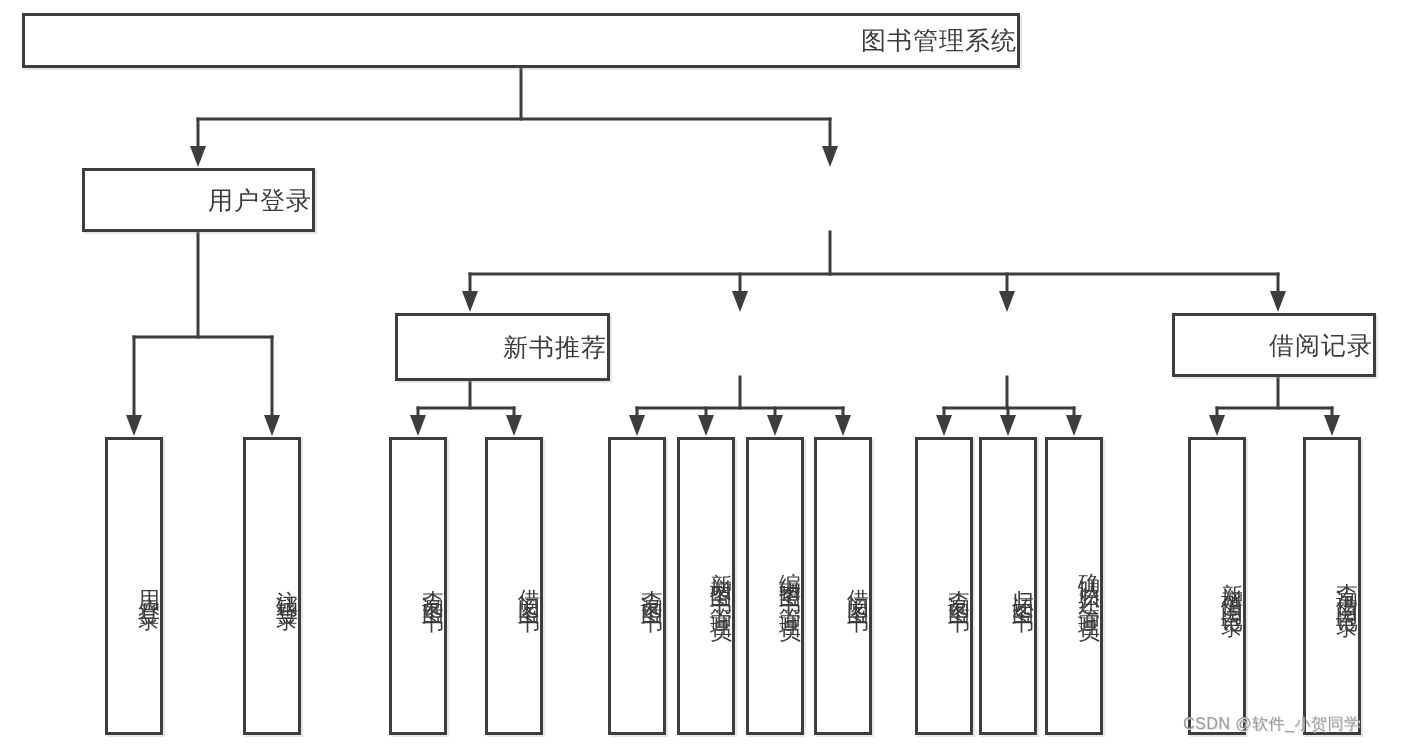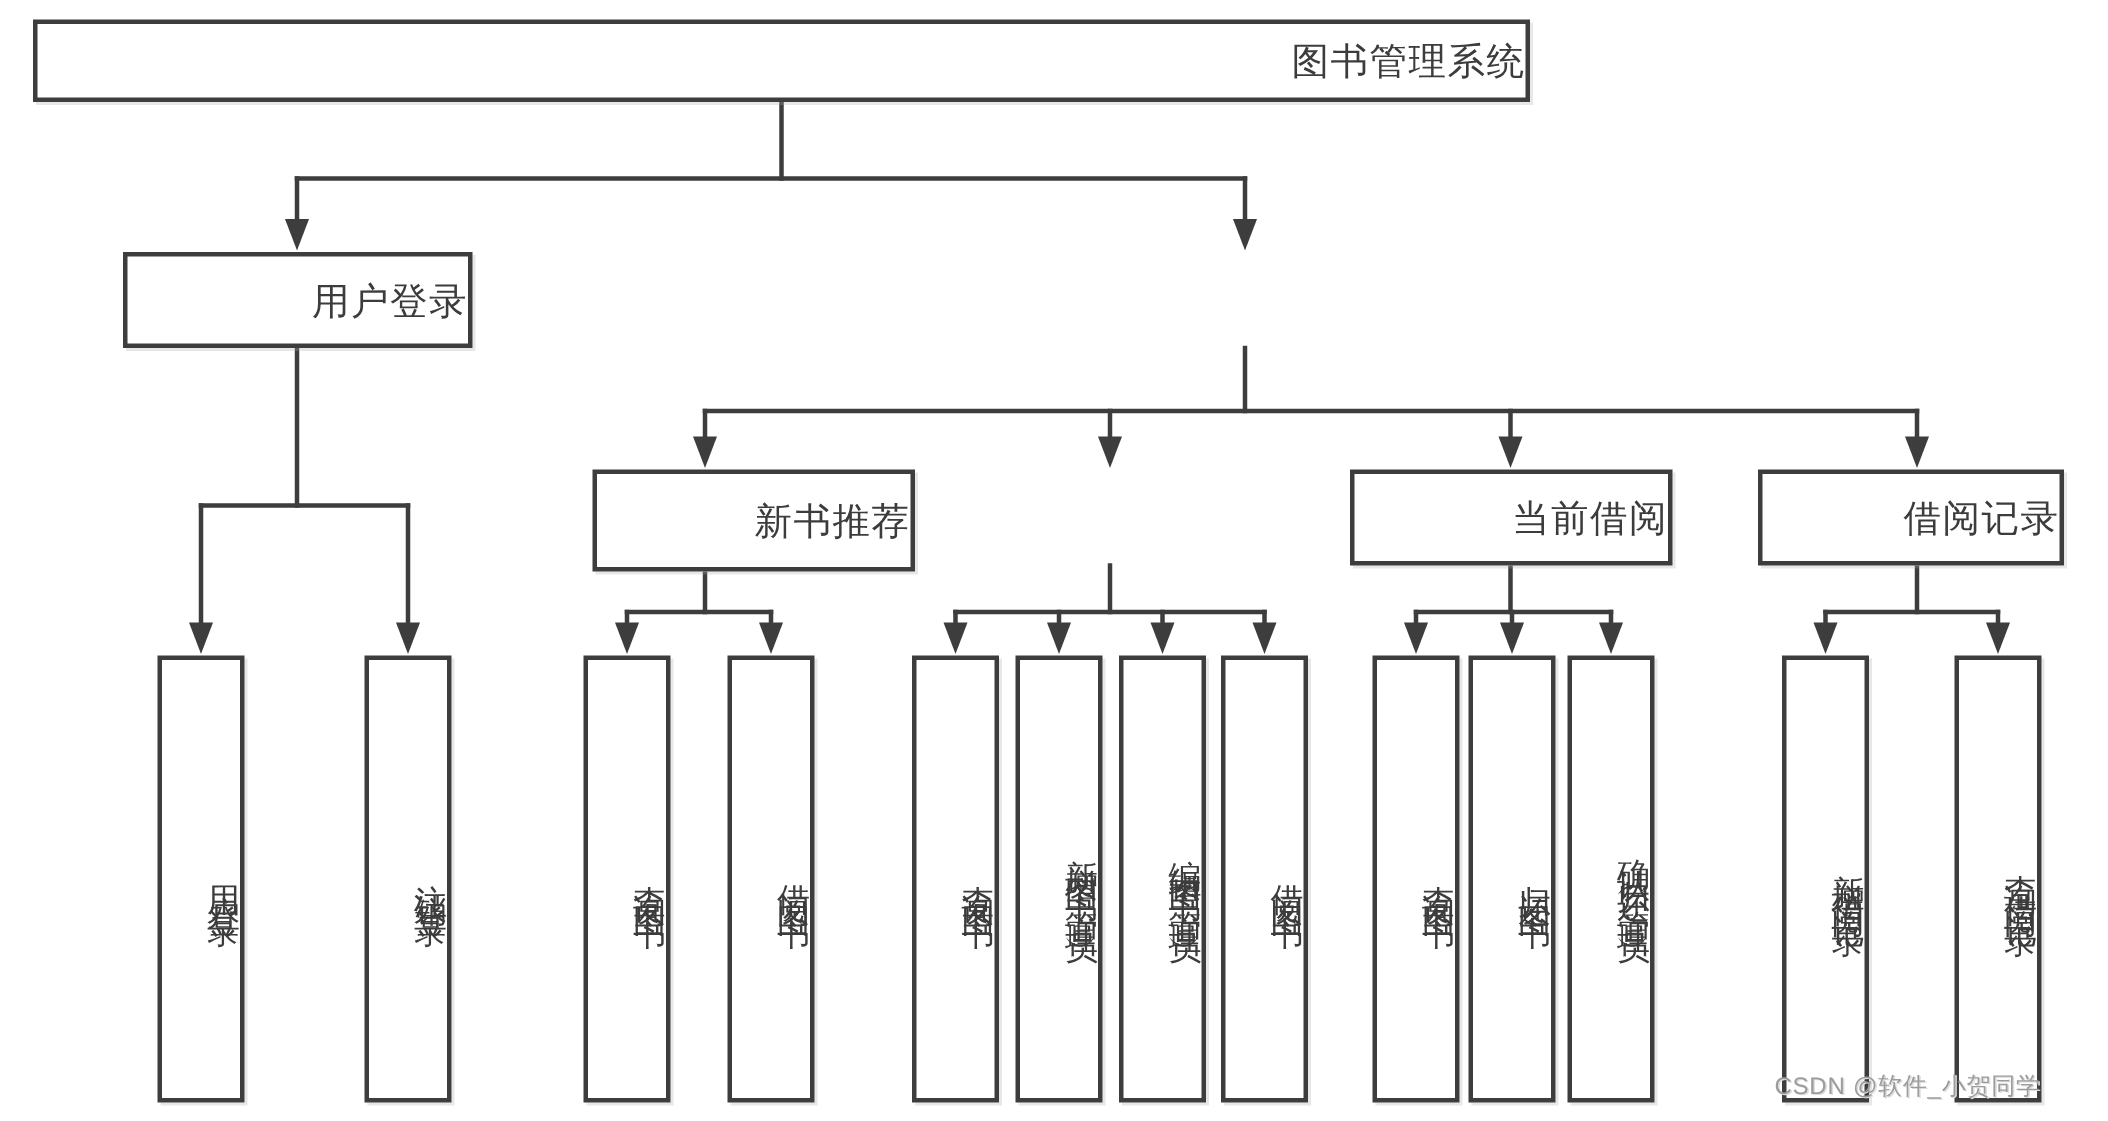--- a/index.html
+++ b/index.html
@@ -125,23 +125,20 @@
     <span class="lbl">图书管理系统</span>
   </div>
 
   <div class="box hbox" style="left:82px; top:168px; width:233px; height:64px;">
     <span class="lbl">用户登录</span>
   </div>
 
   <div class="box hbox" style="left:363px; top:313px; width:215px; height:68px;margin-left:32px;">
     <span class="lbl">新书推荐</span>
   </div>
-  <div class="box hbox" style="left:900px; top:313px; width:215px; height:64px;">
-    <span class="lbl">当前借阅</span>
-  </div>
   <div class="box hbox" style="left:1172px; top:313px; width:204px; height:64px;">
     <span class="lbl">借阅记录</span>
   </div>
 
   <div class="box vbox" style="left:105px;">
     <span class="lbl">用户登录</span>
   </div>
   <div class="box vbox" style="left:243px;">
     <span class="lbl">注销登录</span>
   </div>

